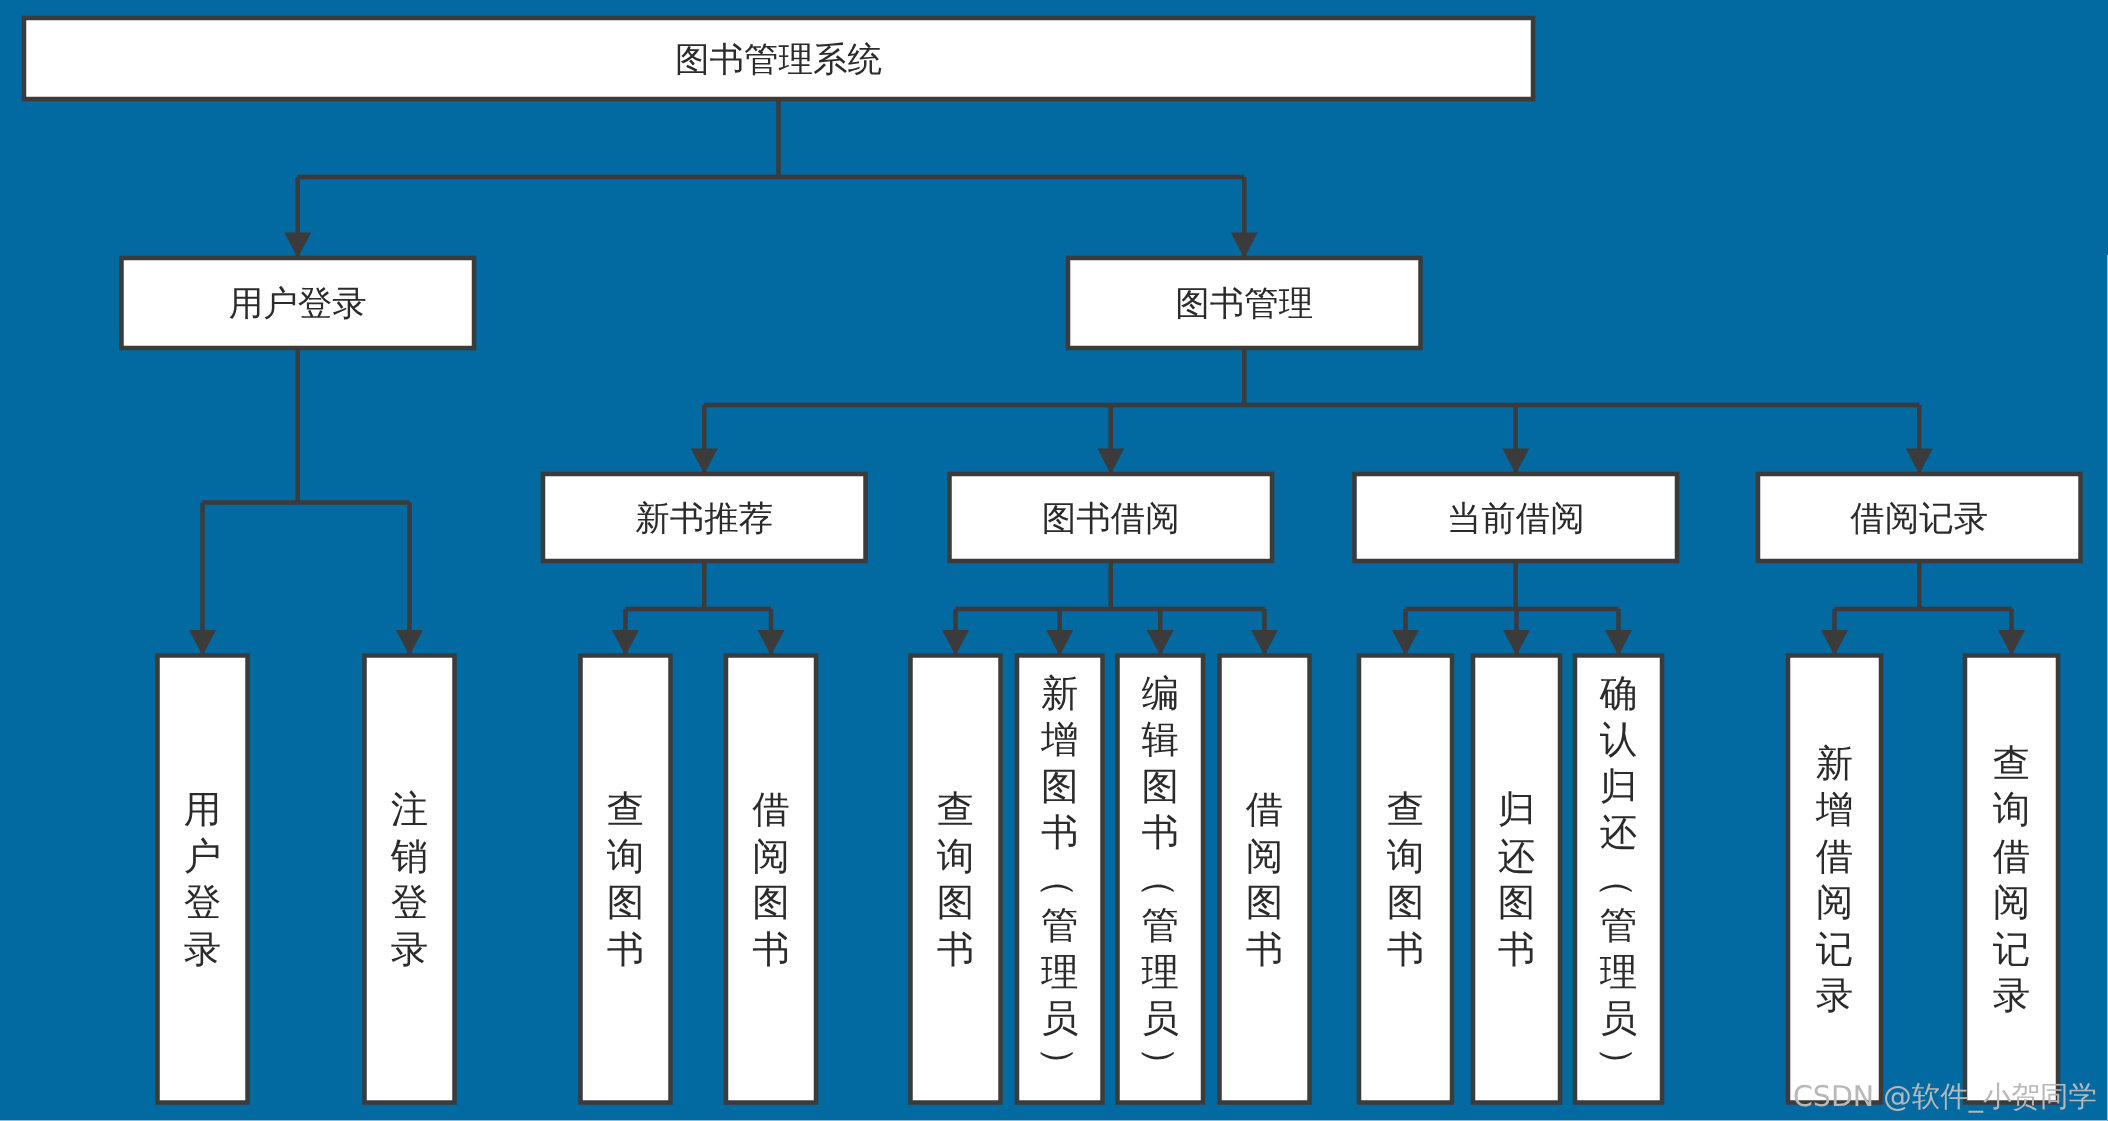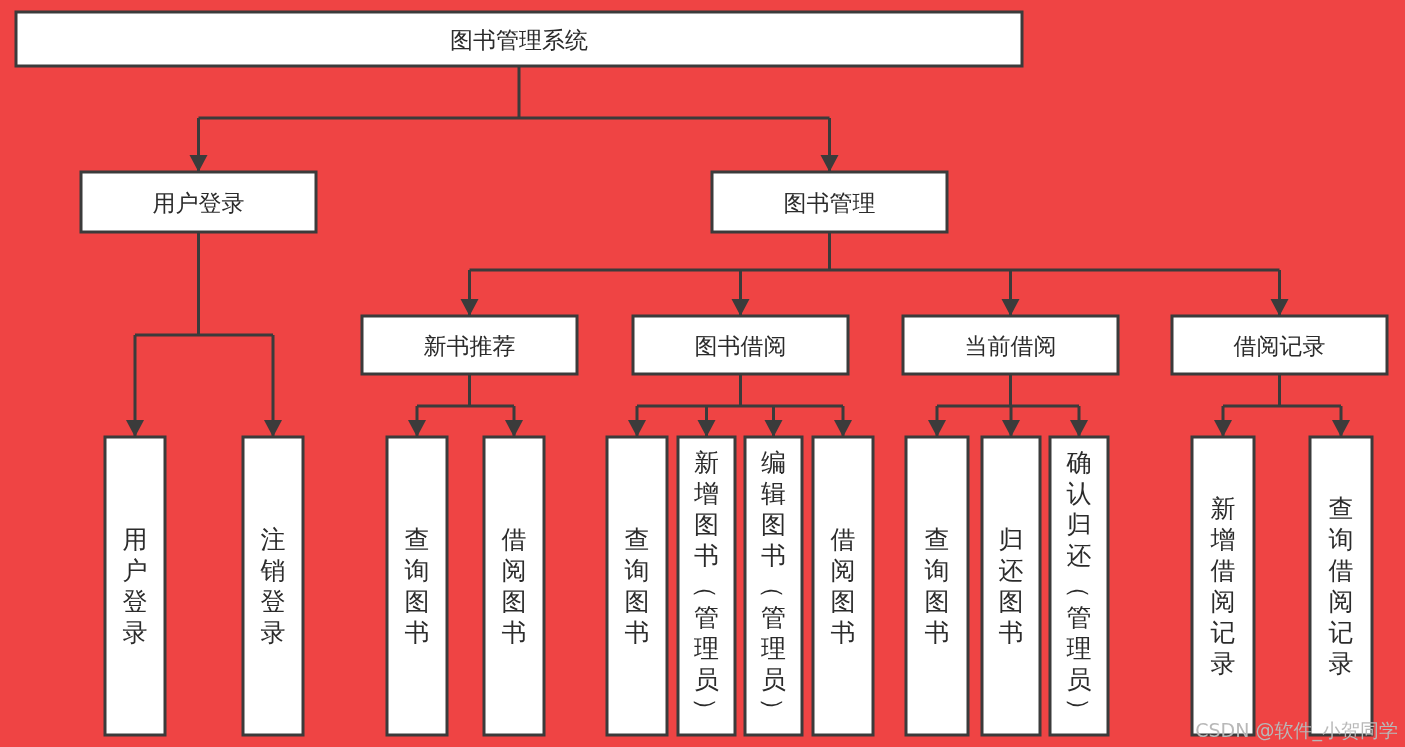--- a/index.html
+++ b/index.html
@@ -11,21 +11,21 @@
   body {
     width: 1405px;
     height: 747px;
     overflow: hidden;
     font-family: "DejaVu Sans", "Liberation Sans", sans-serif;
   }
   #diagram-root {
     position: relative;
     width: 1405px;
     height: 747px;
-    background: #ef4444;
+    background: #0369a1;
   }
   svg.diagram-canvas {
     position: absolute;
     top: 0;
     left: 0;
     width: 1405px;
     height: 747px;
     display: block;
   }
   .node-box {

